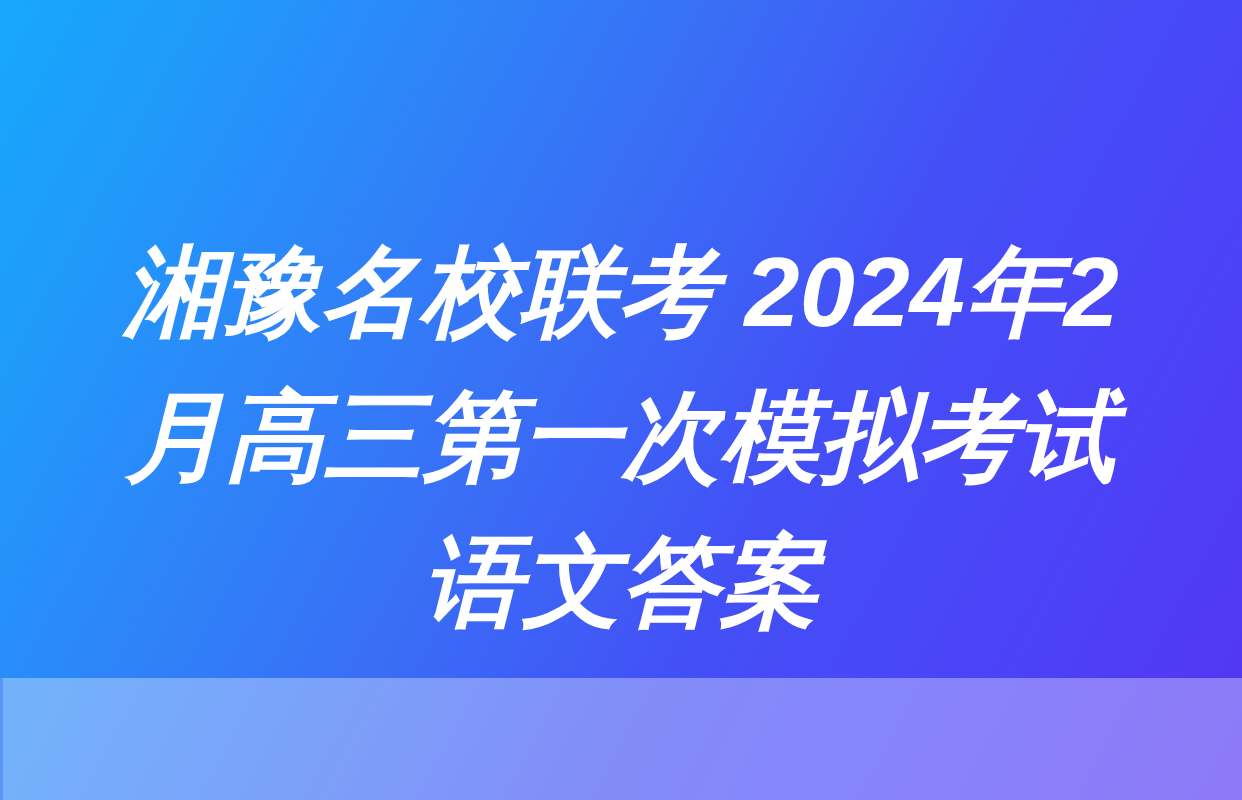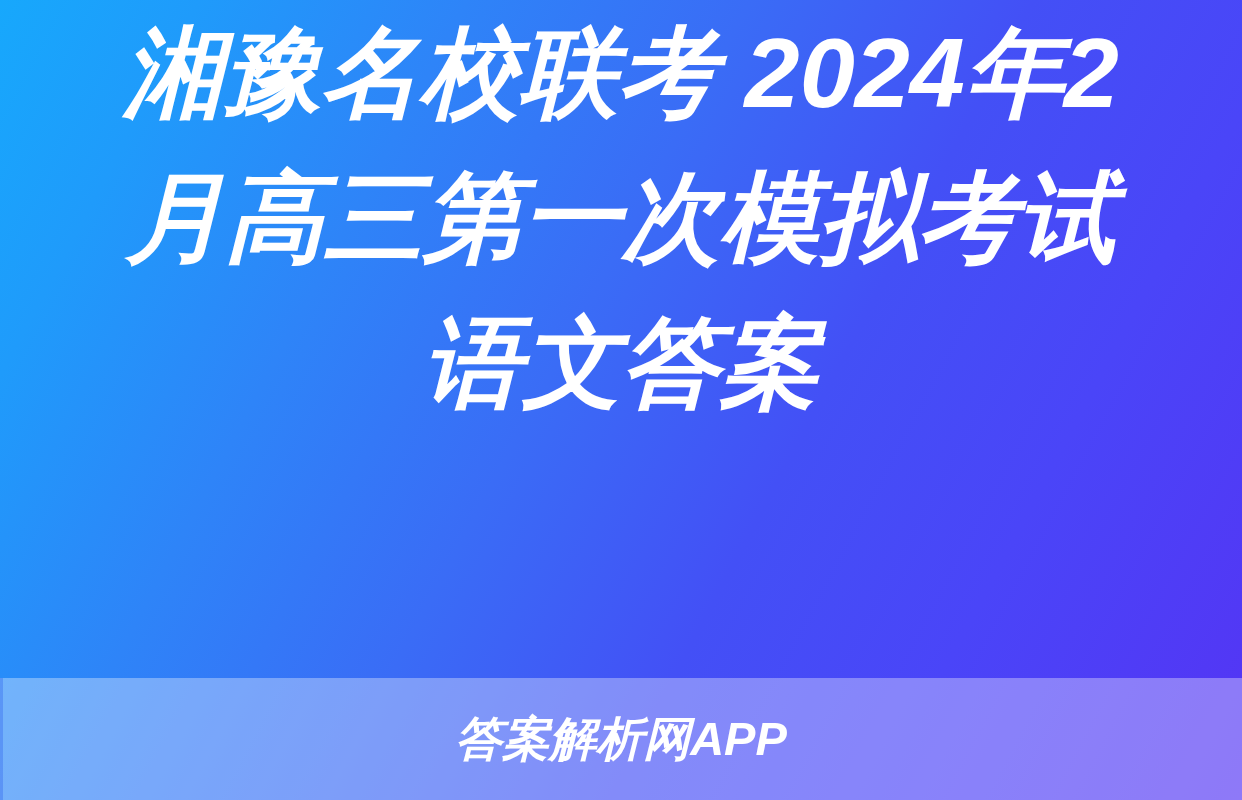--- a/index.html
+++ b/index.html
@@ -32,21 +32,21 @@
   
   .headline {
     position: absolute;
     left: 0;
     top: 0;
     width: 1242px;
     height: 678px;
     display: flex;
     flex-direction: column;
     align-items: center;
-    justify-content: flex-start;
+    justify-content: flex-end;
     box-sizing: border-box;
     padding: 0 78px 24px 78px;
   }
 
   .headline-text {
     display: block;
     width: 100%;
     text-align: center;
     color: #ffffff;
     font-family: "Liberation Sans", "DejaVu Sans", sans-serif;
@@ -100,16 +100,15 @@
 <body>
 
 <div class="poster">
 
   <div class="headline">
     <div class="headline-text">湘豫名校联考 2024年2月高三第一次模拟考试语文答案</div>
   </div>
 
   <div class="footer-band">
     <div class="band-edge-left"></div>
-    <div class="watermark">答案解析网APP</div>
   </div>
 
 </div>
 
 </body></html>

